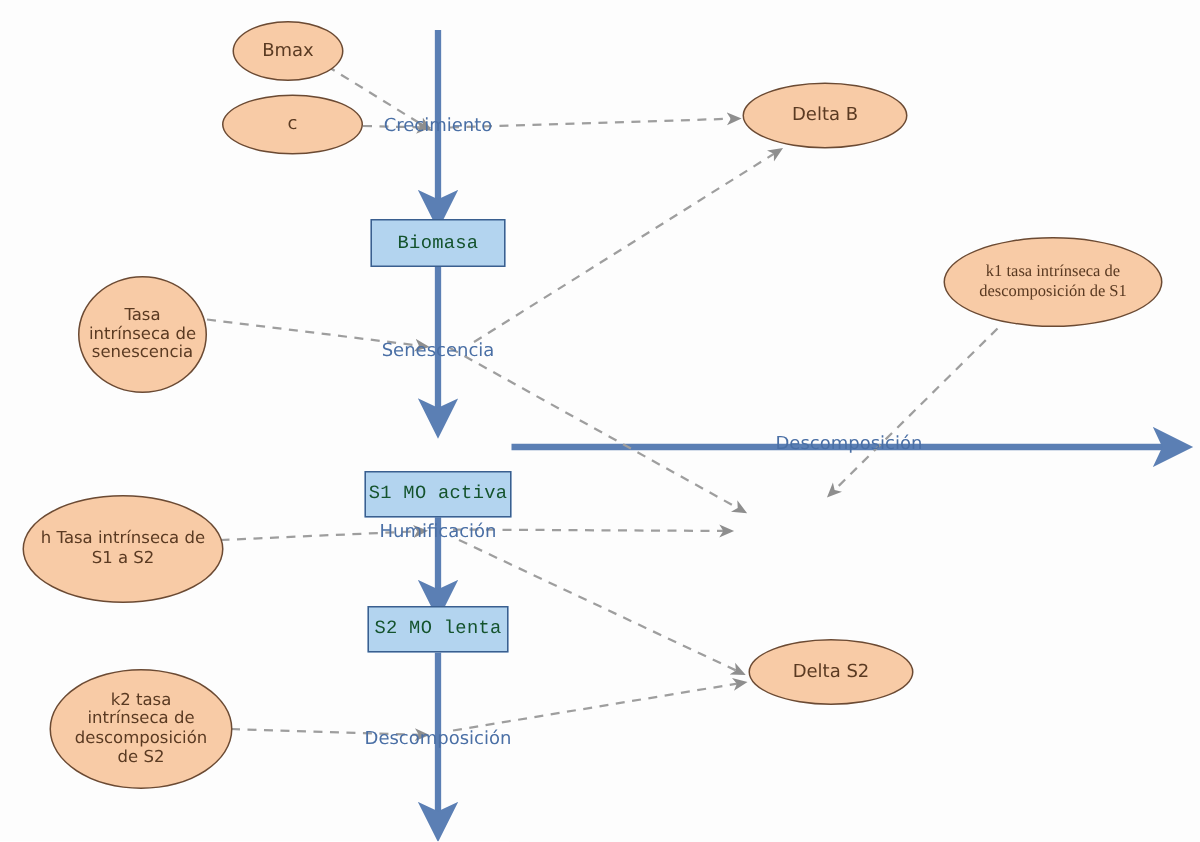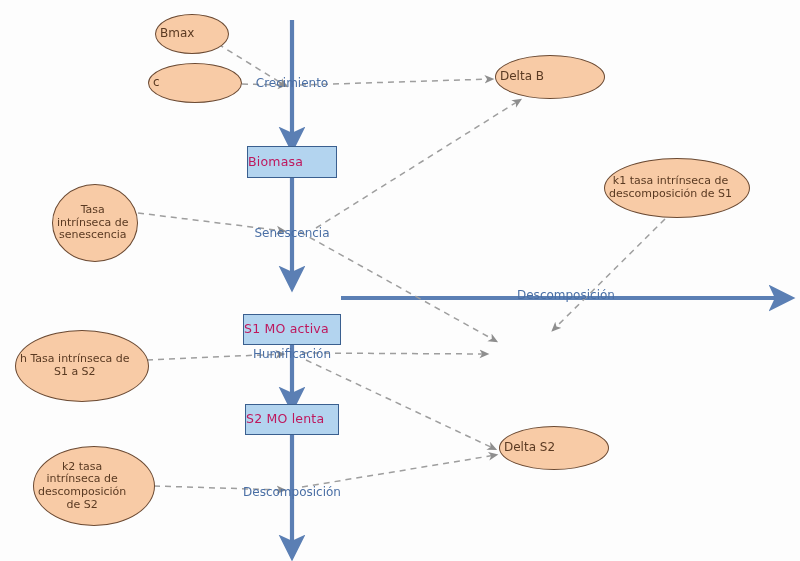--- a/index.html
+++ b/index.html
@@ -10,30 +10,32 @@
     overflow:hidden;
     font-family:"DejaVu Sans", sans-serif;
   }
   #svg-layer{position:absolute;left:0;top:0;width:800px;height:561px;}
 
   .node{
     position:absolute;
     box-sizing:border-box;
     display:flex;
     align-items:center;
+    justify-content:center;
     text-align:center;
     line-height:1.15;
     color:#5a3a22;
   }
   .stock{
     background:#b3d4ef;
     border:1.6px solid #3a5f8f;
-    color:#be185d;
+    color:#14532d;
     font-size:12.5px;
     letter-spacing:.2px;
+    font-family:Liberation Mono, monospace;
   }
   .converter{
     background:#f8cba6;
     border:1.6px solid #6b4a33;
     border-radius:50%;
     font-size:11px;
     color:#5a3a22;
     padding:2px 4px;
   }
   .converter.small{font-size:12px;}
@@ -90,21 +92,21 @@
 
   <div class="node converter small" style="left: 155px; top: 14px; width: 74px; height: 40px;">
       <span>Bmax</span>
     </div>
   <div class="node converter small" style="left: 148px; top: 63px; width: 94px; height: 40px;">
       <span>c</span>
     </div>
   <div class="node converter small" style="left: 495px; top: 55px; width: 110px; height: 44px;">
       <span>Delta B</span>
     </div>
-  <div class="node converter" style="left: 604px; top: 158px; width: 146px; height: 60px;">
+  <div class="node converter" style="left: 629px; top: 158px; width: 146px; height: 60px; font-family: Liberation Serif, serif;">
       <span>k1 tasa intrínseca de<br>descomposición de S1</span>
     </div>
   <div class="node converter" style="left: 52px; top: 184px; width: 86px; height: 78px;">
       <span>Tasa<br>intrínseca de<br>senescencia</span>
     </div>
   <div class="node converter" style="left: 15px; top: 330px; width: 134px; height: 72px;">
       <span>h Tasa intrínseca de<br>S1 a S2</span>
     </div>
   <div class="node converter small" style="left: 499px; top: 426px; width: 110px; height: 44px;">
       <span>Delta S2</span>

